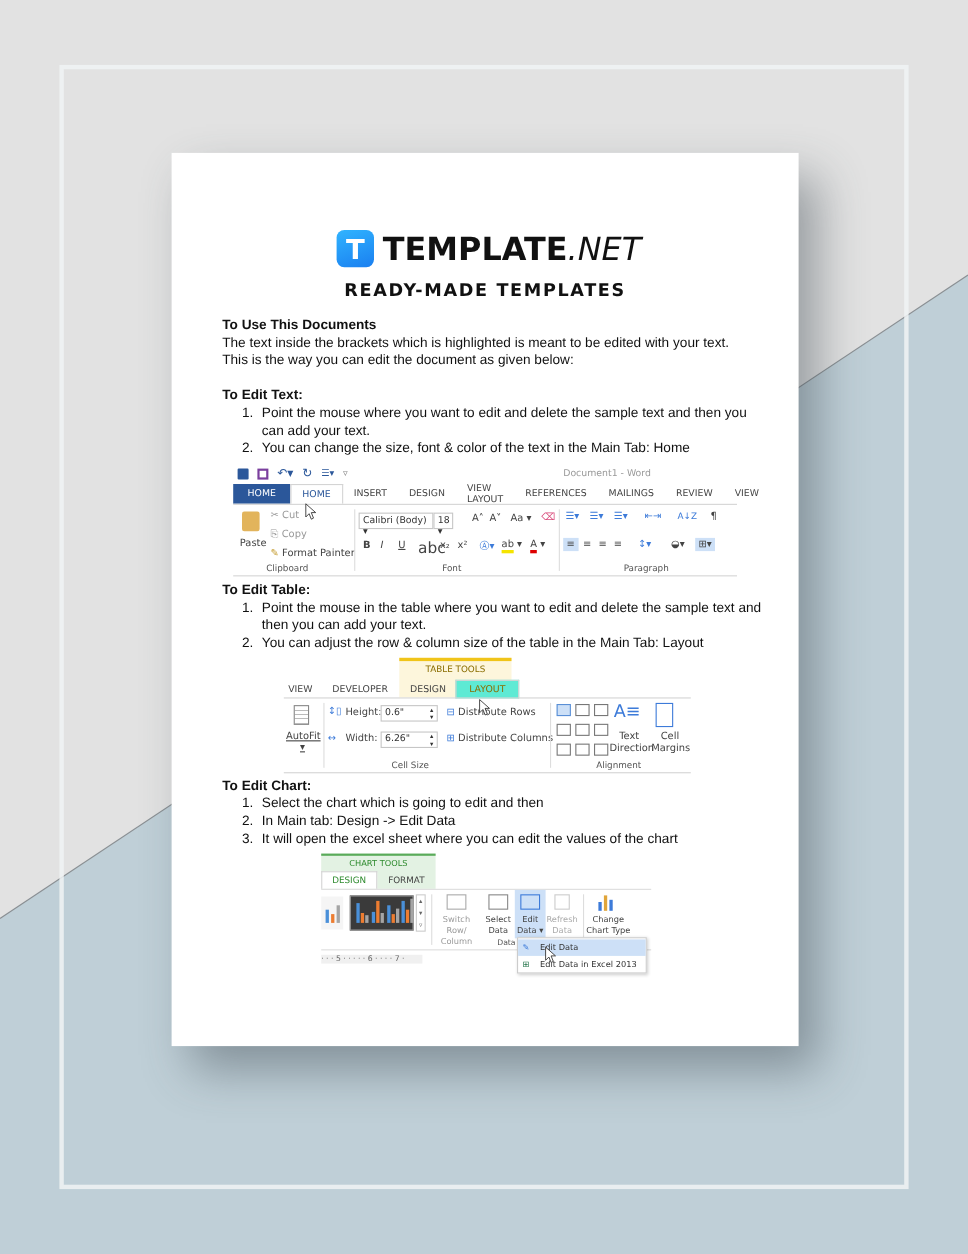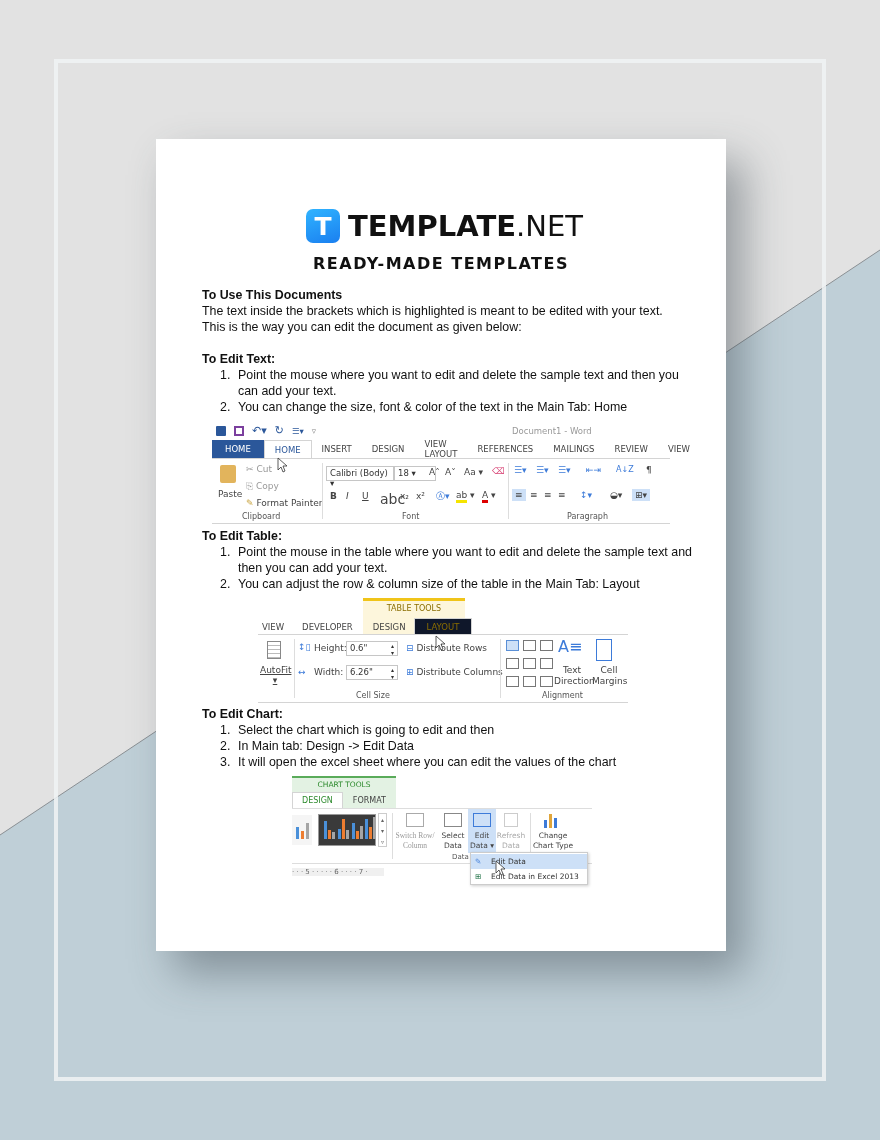--- a/index.html
+++ b/index.html
@@ -24,21 +24,21 @@
   }
   .logo { position: absolute; left: 150px; top: 70px; height: 34px; display: flex; align-items: center; }
   .logo-badge {
     width: 34px; height: 34px; border-radius: 7px;
     background: linear-gradient(160deg, #30b4ff, #1a7ff0);
     display: flex; align-items: center; justify-content: center;
     color: #fff; font-weight: bold; font-size: 25px; font-family: "DejaVu Sans", sans-serif;
   }
   .logo-text { margin-left: 8px; font-size: 29px; color: #111; letter-spacing: 0px; font-family: "DejaVu Sans", sans-serif; }
   .logo-text b { font-weight: bold; }
-  .logo-text span { font-weight: normal; }
+  .logo-text span { font-weight: normal; font-style: italic; }
   .tagline {
     position: absolute; left: 0; width: 570px; top: 115px; text-align: center;
     font-weight: bold; font-size: 16px; letter-spacing: 1.5px; color: #111;
     font-family: "DejaVu Sans", sans-serif;
   }
   .content { position: absolute; left: 46px; top: 148px; width: 500px; font-size: 12.4px; line-height: 16px; color: #111; }
   .h { font-weight: bold; }
   .list { list-style: none; padding-left: 18px; }
   .list li { display: flex; }
   .list li .num { width: 18px; flex: none; }
@@ -59,21 +59,21 @@
   .box { position: absolute; border: 1px solid #c6c6c6; background: #fff; height: 15px; font-size: 8.5px; padding: 1px 3px; color: #333; }
   .tb { position: absolute; font-size: 9px; color: #444; }
   .hl { background: #cde0f7; }
 
   
   .s2 { left: 102px; top: 459px; width: 370px; height: 107px; font-size: 8.5px; }
   .s2 .ctx { position: absolute; left: 105px; top: 0; width: 102px; height: 36px; background: #fdf6dc; border-top: 3px solid #f0c419; }
   .s2 .ctx-label { position: absolute; left: 105px; top: 6px; width: 102px; text-align: center; color: #8a6d00; font-size: 8px; }
   .s2 .tabs { position: absolute; left: 0; top: 20px; height: 17px; display: flex; }
   .s2 .tab { display: flex; align-items: center; padding: 0 8px; color: #444; }
-  .s2 .tab.active { background: #0f172a; border: 1px solid #d4d4d4; border-bottom: none; color: #8a6d00; }
+  .s2 .tab.active { background: #5eead4; border: 1px solid #d4d4d4; border-bottom: none; color: #8a6d00; }
   .s2 .ribbon { position: absolute; left: 0; top: 36px; width: 370px; height: 69px; border-top: 1px solid #d4d4d4; border-bottom: 1px solid #d4d4d4; }
 
   
   .s3 { left: 136px; top: 637px; width: 300px; height: 108px; font-size: 8px; }
   .s3 .ctx { position: absolute; left: 0; top: 0; width: 104px; height: 32px; background: #e3f2e3; border-top: 2px solid #5aab5a; }
   .s3 .ctx-label { position: absolute; left: 0; top: 4px; width: 104px; text-align: center; color: #2e8b2e; font-size: 7.5px; }
   .s3 .tabs { position: absolute; left: 0; top: 16px; height: 16px; display: flex; }
   .s3 .tab { display: flex; align-items: center; padding: 0 7px; color: #444; }
   .s3 .tab.active { background: #fff; border: 1px solid #d4d4d4; border-bottom: none; color: #2e8b2e; }
   .s3 .ribbon { position: absolute; left: 0; top: 32px; width: 300px; height: 56px; border-top: 1px solid #ddd; border-bottom: 1px solid #ddd; }
@@ -141,21 +141,21 @@
     <div class="ribbon">
       <span style="position:absolute;left:8px;top:6px;width:16px;height:18px;background:#e2b45c;border-radius:2px;"></span>
       <span class="tb" style="left:6px;top:30px;">Paste</span>
       <span class="tb" style="left:34px;top:5px;color:#999;">✂ <span>Cut</span></span>
       <span class="tb" style="left:34px;top:22px;color:#999;">⎘ <span>Copy</span></span>
       <span class="tb" style="left:34px;top:39px;"><span style="color:#c8a23c;">✎</span> <span>Format Painter</span></span>
       <span class="grp-label" style="left:30px;">Clipboard</span>
       <div class="vsep" style="left:110px;"></div>
 
       <div class="box" style="left:114px;top:7px;width:68px;"><span>Calibri (Body)</span> ▾</div>
-      <div class="box" style="left:182px;top:7px;width:42px;"><span>18</span> ▾</div>
+      <div class="box" style="left:182px;top:7px;width:18px;"><span>18</span> ▾</div>
       <span class="tb" style="left:217px;top:8px;">A˄</span>
       <span class="tb" style="left:233px;top:8px;">A˅</span>
       <span class="tb" style="left:252px;top:8px;"><span>Aa</span> ▾</span>
       <span class="tb" style="left:280px;top:7px;color:#d94a7a;">⌫</span>
       <span class="tb" style="left:118px;top:32px;font-weight:bold;">B</span>
       <span class="tb" style="left:134px;top:32px;font-style:italic;">I</span>
       <span class="tb" style="left:150px;top:32px;text-decoration:underline;">U</span>
       <span class="tb" style="left:168px;top:32px;font-size:14px;">abc</span>
       <span class="tb" style="left:188px;top:32px;">x₂</span>
       <span class="tb" style="left:204px;top:32px;">x²</span>
@@ -285,21 +285,21 @@
         <span class="bar" style="left:33px;height:16px;background:#4a90d9;"></span>
           <span class="bar" style="left:37px;height:8px;background:#ed7d31;"></span>
           <span class="bar" style="left:41px;height:13px;background:#a5a5a5;"></span>
         <span class="bar" style="left:46px;height:20px;background:#4a90d9;"></span>
           <span class="bar" style="left:50px;height:12px;background:#ed7d31;"></span>
           <span class="bar" style="left:54px;height:22px;background:#a5a5a5;"></span>
       </div>
       <div style="position:absolute;left:86px;top:4px;width:9px;height:34px;border:1px solid #ccc;font-size:6px;text-align:center;color:#666;line-height:11px;">▴<br>▾<br>▿</div>
       <div class="vsep" style="left:100px;"></div>
       <span class="tb" style="left:114px;top:4px;width:18px;height:14px;border:1px solid #aaa;"></span>
-      <span class="tb" style="left:102px;top:22px;width:42px;text-align:center;line-height:10px;color:#999;font-size:7.5px;font-family:Liberation Serif, serif;">Switch Row/ Column</span>
+      <span class="tb" style="left:102px;top:22px;width:42px;text-align:center;line-height:10px;color:#999;font-size:7.5px;">Switch Row/ Column</span>
       <span class="tb" style="left:152px;top:4px;width:18px;height:14px;border:1px solid #888;"></span>
       <span class="tb" style="left:148px;top:22px;width:26px;text-align:center;line-height:10px;font-size:7.5px;">Select Data</span>
       <div class="hl" style="position:absolute;left:176px;top:0;width:28px;height:44px;">
         <span style="position:absolute;left:5px;top:4px;width:18px;height:14px;border:1px solid #3d7bd9;"></span>
         <span style="position:absolute;left:1px;top:22px;width:26px;text-align:center;line-height:10px;font-size:7.5px;">Edit Data ▾</span>
       </div>
       <span class="tb" style="left:212px;top:4px;width:14px;height:14px;border:1px solid #ccc;"></span>
       <span class="tb" style="left:204px;top:22px;width:30px;text-align:center;line-height:10px;color:#aaa;font-size:7.5px;">Refresh Data</span>
       <span class="grp-label" style="left:160px;font-size:7px;">Data</span>
       <div class="vsep" style="left:238px;"></div>

